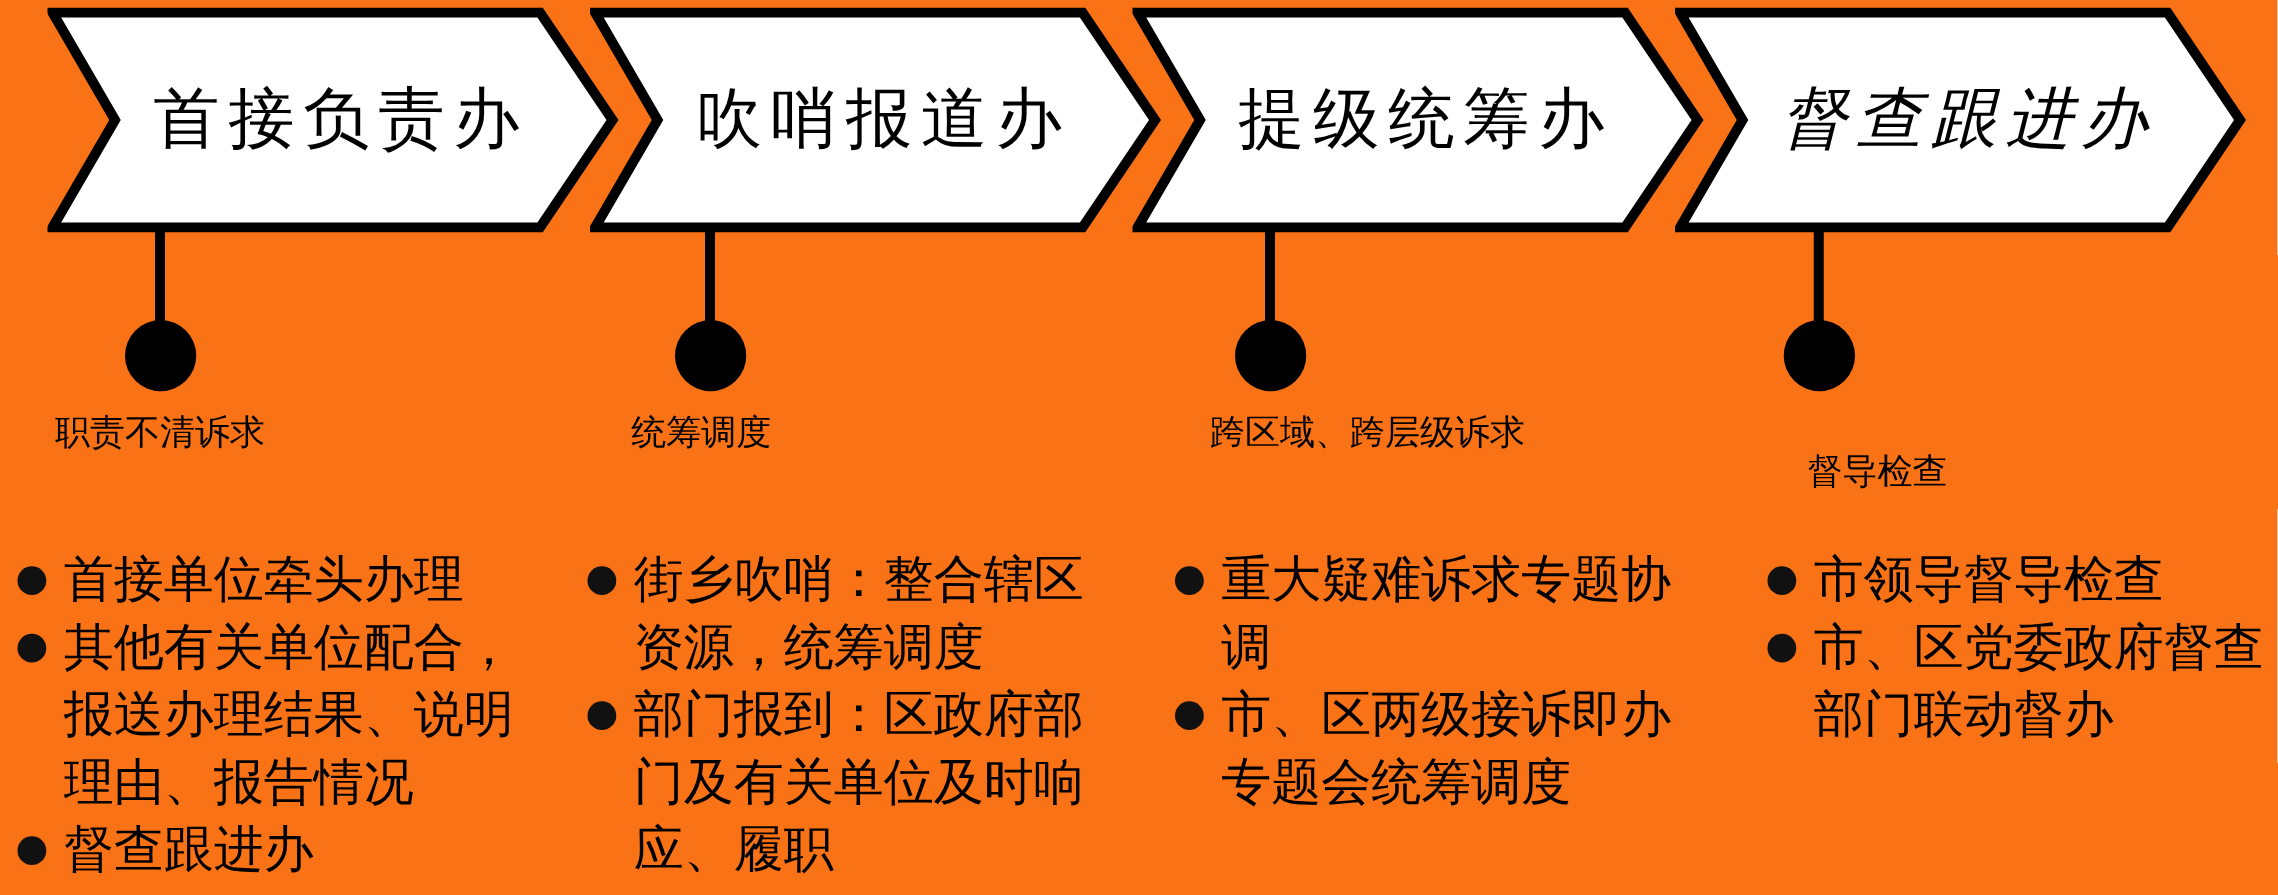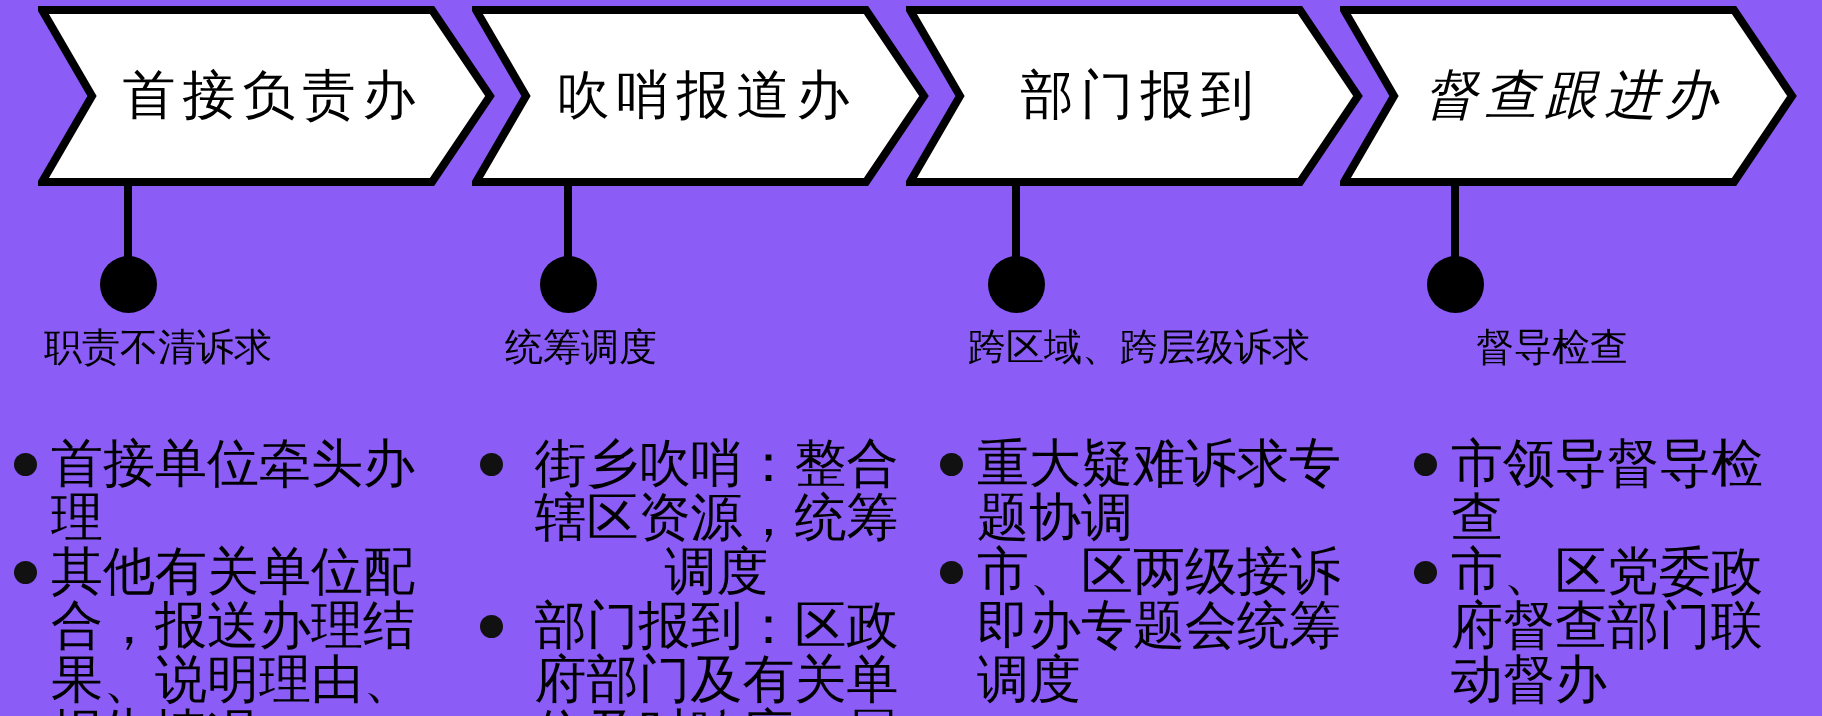--- a/index.html
+++ b/index.html
@@ -3,21 +3,21 @@
 <meta charset="utf-8">
 <style>
   * { margin: 0; padding: 0; box-sizing: border-box; }
   html, body {
     width: 1822px; height: 716px;
     background: #ffffff;
     font-family: "Liberation Serif", "DejaVu Serif", serif;
     color: #000000;
     overflow: hidden;
   }
-  .canvas { position: relative; width: 1822px; height: 716px; background: #8b5cf6; }
+  .canvas { position: relative; width: 1822px; height: 716px; background: #f97316; }
 
   
   .arrow { position: absolute; top: 6px; width: 470px; height: 180px; }
   .arrow svg { position: absolute; left: 0; top: 0; width: 470px; height: 180px; }
   .arrow-title {
     position: absolute; left: 54px; right: 62px; top: 0; bottom: 0;
     display: flex; align-items: center; justify-content: center;
     font-size: 53px; letter-spacing: 7px; white-space: nowrap;
     text-indent: 7px; 
   }
@@ -26,35 +26,35 @@
   .arrow-3 { left: 906px; }
   .arrow-4 { left: 1340px; font-style: italic; }
 
   
   .stem { position: absolute; top: 179px; width: 8px; height: 82px; background: #000; }
   .stem-1 { left: 124px; } .stem-2 { left: 564px; } .stem-3 { left: 1012px; } .stem-4 { left: 1451px; }
   .dot { position: absolute; top: 256px; width: 57px; height: 57px; border-radius: 50%; background: #000; }
   .dot-1 { left: 100px; } .dot-2 { left: 540px; } .dot-3 { left: 988px; } .dot-4 { left: 1427px; }
 
   
-  .tag { position: absolute; top: 320px; font-size: 38px; line-height: 54px; white-space: nowrap; }
-  .tag-1 { left: 44px; } .tag-2 { left: 505px; } .tag-3 { left: 968px; } .tag-4 { left: 1476px; }
+  .tag { position: absolute; top: 320px; font-size: 28px; line-height: 54px; white-space: nowrap; }
+  .tag-1 { left: 44px; } .tag-2 { left: 505px; } .tag-3 { left: 968px; } .tag-4 { left: 1446px; margin-top: 31px; }
 
   
   .bullets { position: absolute; top: 437px; list-style: none; }
   .bullets-1 { left: 14px;   width: 436px; }
-  .bullets-2 { left: 480px;  width: 436px; text-align: center; }
+  .bullets-2 { left: 470px;  width: 436px; }
   .bullets-3 { left: 940px;  width: 436px; }
   .bullets-4 { left: 1414px; width: 400px; }
   .bullets li { display: flex; align-items: flex-start; }
   .bdot {
     flex: 0 0 23px; width: 23px; height: 23px; border-radius: 50%;
     background: #111; margin: 16px 14px 0 0;
   }
-  .btxt { flex: 1 1 auto; font-size: 52px; line-height: 54px; }
+  .btxt { flex: 1 1 auto; font-size: 40px; line-height: 54px; }
 </style>
 </head>
 <body>
 
 <div class="canvas">
 
   <div class="arrow arrow-1">
     <svg viewBox="0 0 470 180">
       <polygon points="4,4 394,4 452,90 394,176 4,176 54,90" fill="#ffffff" stroke="#000000" stroke-width="8" stroke-linejoin="miter"></polygon>
     </svg>
@@ -95,21 +95,21 @@
     <li>
       <span class="bdot"></span>
       <span class="btxt">部门报到：区政府部门及有关单位及时响应、履职</span>
     </li>
   </ul>
 
   <div class="arrow arrow-3">
     <svg viewBox="0 0 470 180">
       <polygon points="4,4 394,4 452,90 394,176 4,176 54,90" fill="#ffffff" stroke="#000000" stroke-width="8" stroke-linejoin="miter"></polygon>
     </svg>
-    <div class="arrow-title">部门报到</div>
+    <div class="arrow-title">提级统筹办</div>
   </div>
   <div class="stem stem-3"></div>
   <div class="dot dot-3"></div>
   <div class="tag tag-3">跨区域、跨层级诉求</div>
   <ul class="bullets bullets-3">
     <li>
       <span class="bdot"></span>
       <span class="btxt">重大疑难诉求专题协调</span>
     </li>
     <li>

